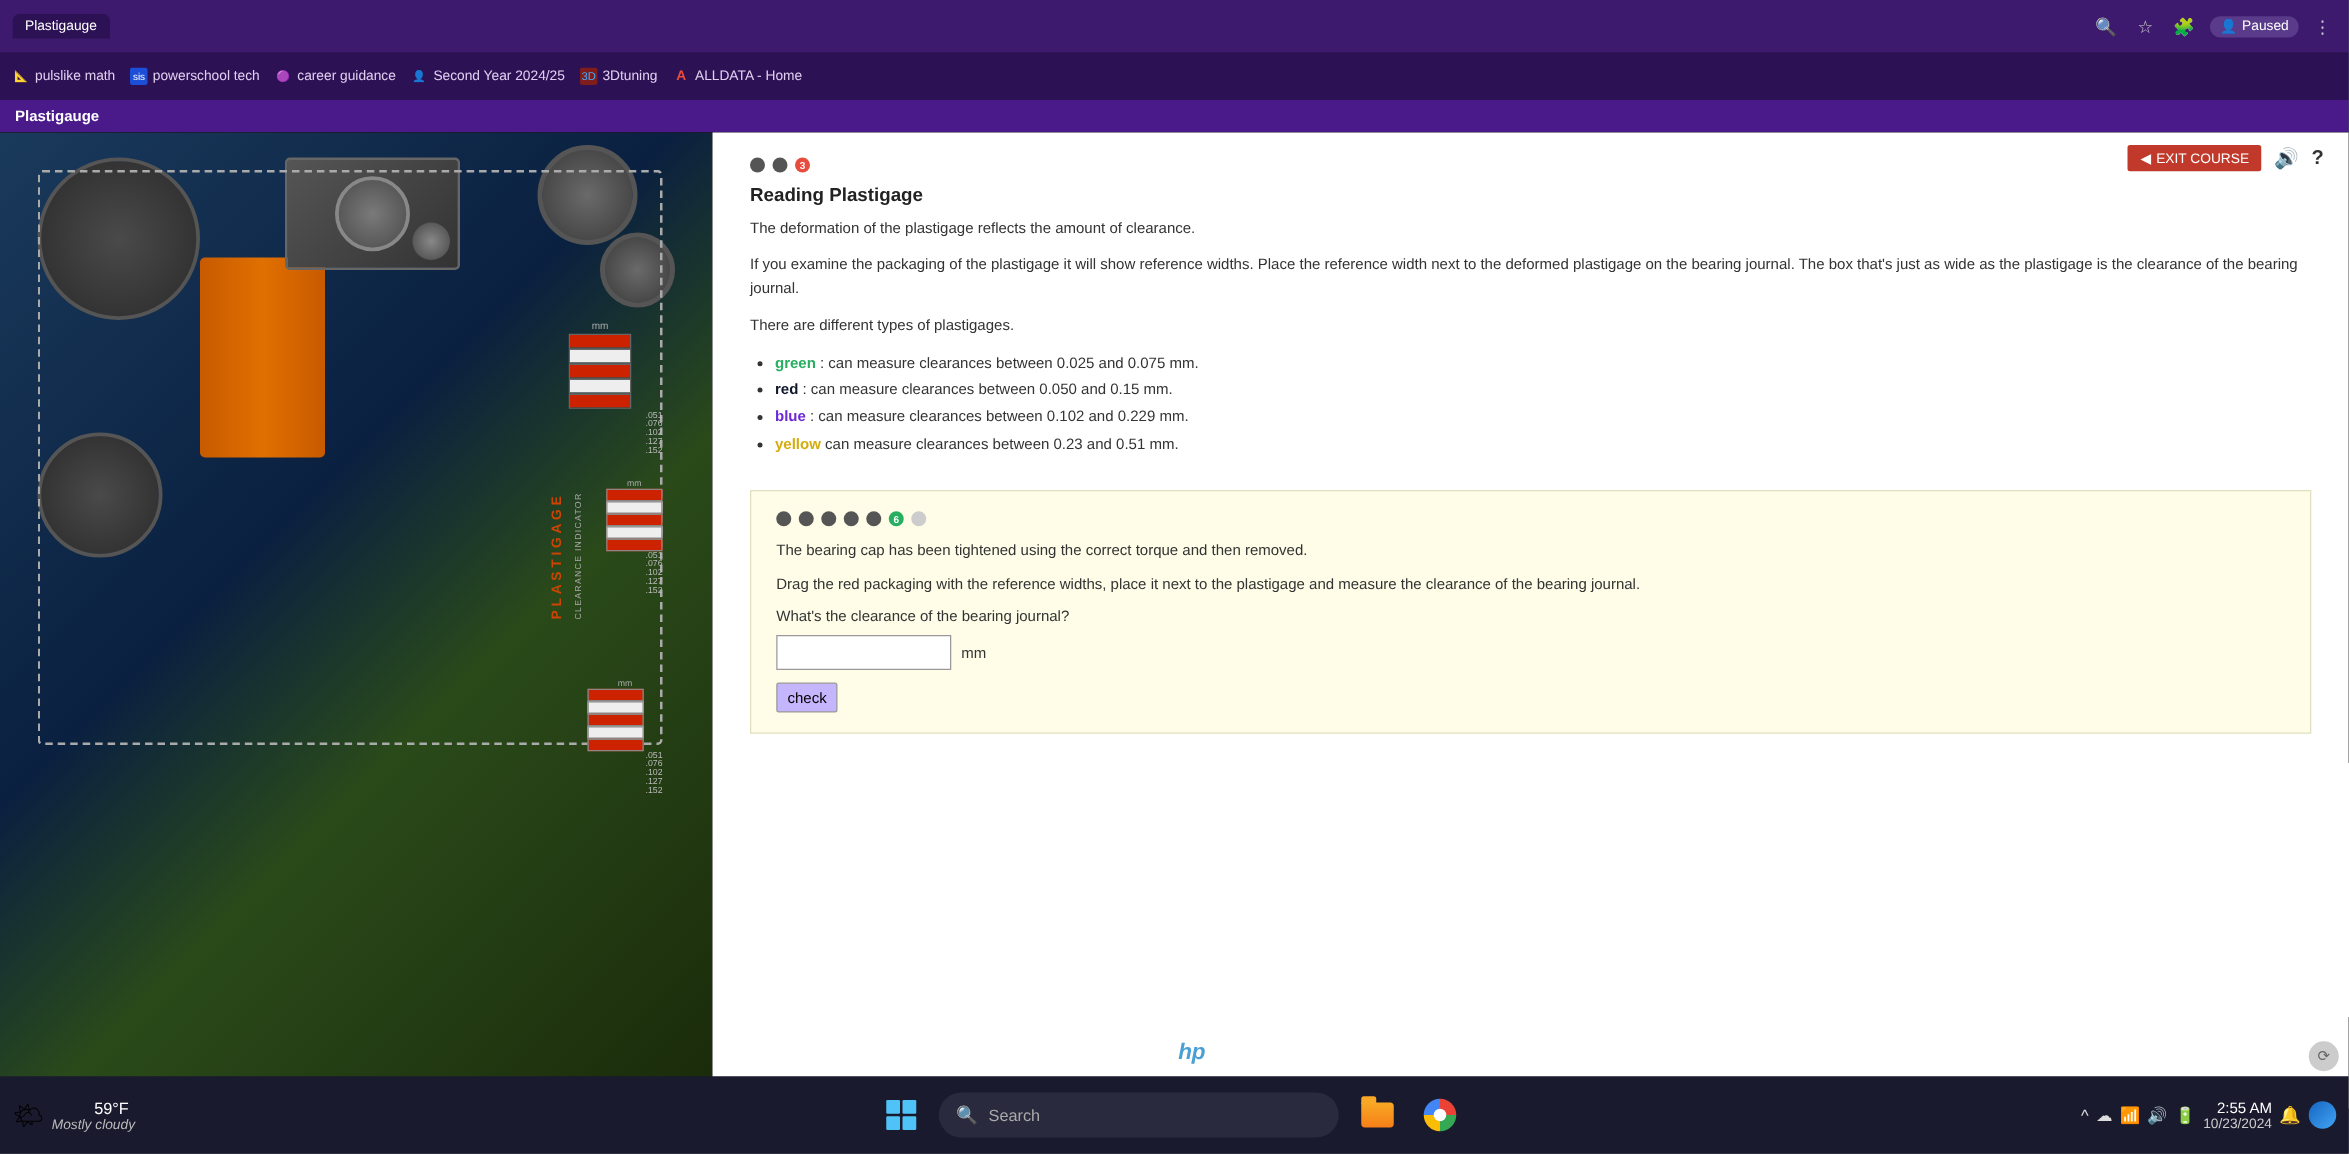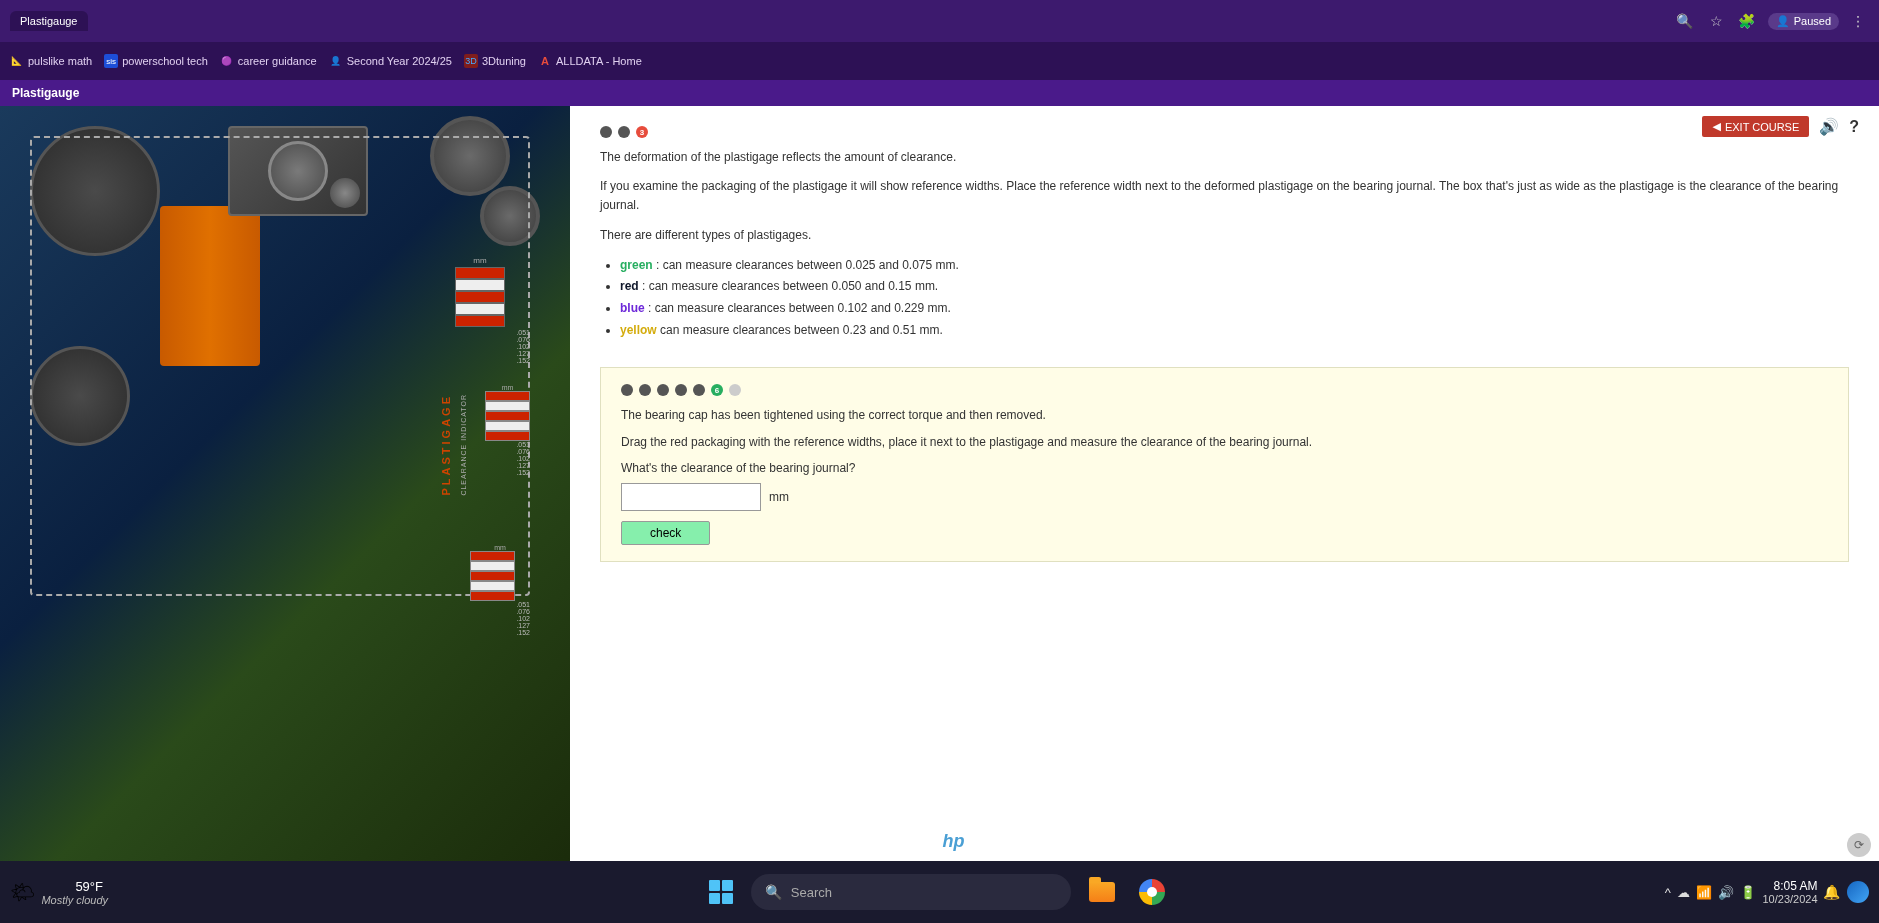--- a/index.html
+++ b/index.html
@@ -351,23 +351,23 @@
       border: 1px solid #999;
       padding: 2px 6px;
       font-size: 12px;
       background: #fff;
     }
     .unit-label {
       font-size: 12px;
       color: #333;
     }
     .check-btn {
-      background: #86efac;
+      background: #c4b5fd;
       border: 1px solid #999;
-      padding: 4px 28px;
+      padding: 4px 8px;
       font-size: 12px;
       cursor: pointer;
       border-radius: 2px;
     }
     .scroll-right {
       position: absolute;
       right: 8px;
       bottom: 30px;
       width: 24px;
       height: 24px;
@@ -724,20 +724,21 @@
     </div>
 
     <div>
 
       <div class="progress-dots">
         <div class="dot filled"></div>
         <div class="dot filled"></div>
         <div class="dot numbered">3</div>
       </div>
 
+      <div class="section-title">Reading Plastigage</div>
 
       <p class="section-text">The deformation of the plastigage reflects the amount of clearance.</p>
 
       <p class="section-text">If you examine the packaging of the plastigage it will show reference widths. Place the reference width next to the deformed plastigage on the bearing journal. The box that's just as wide as the plastigage is the clearance of the bearing journal.</p>
 
       <p class="section-text">There are different types of plastigages.</p>
 
       <ul class="types-list">
         <li>
           <strong style="color:#27ae60;">green</strong>
@@ -834,20 +835,20 @@
 
   <div class="taskbar-right">
     <div class="tray-icons">
       <span class="tray-icon">^</span>
       <span class="tray-icon">☁</span>
       <span class="tray-icon">📶</span>
       <span class="tray-icon">🔊</span>
       <span class="tray-icon">🔋</span>
     </div>
     <div class="clock-area">
-      <div class="clock-time">8:05 AM</div>
+      <div class="clock-time">2:55 AM</div>
       <div class="clock-date">10/23/2024</div>
     </div>
     <span class="notif-icon">🔔</span>
     <div class="color-circle"></div>
   </div>
 
 </div>
 
 </body></html>

